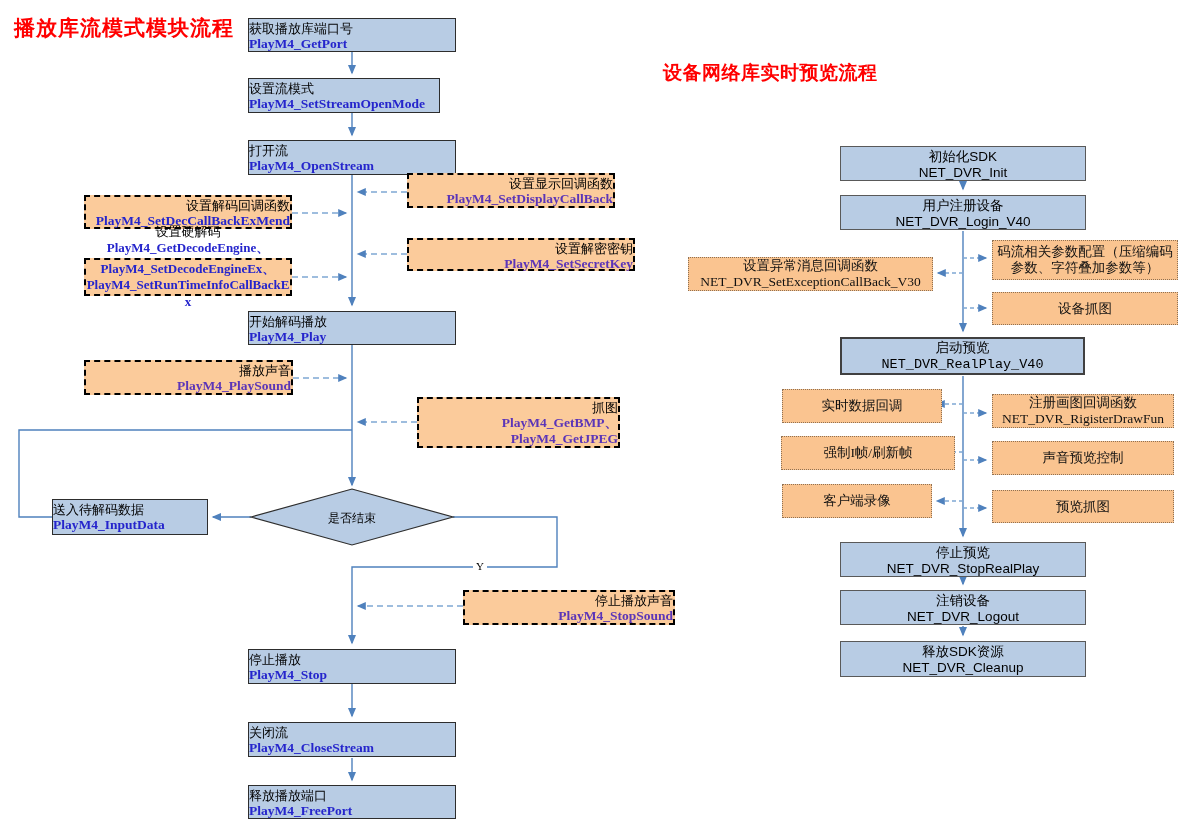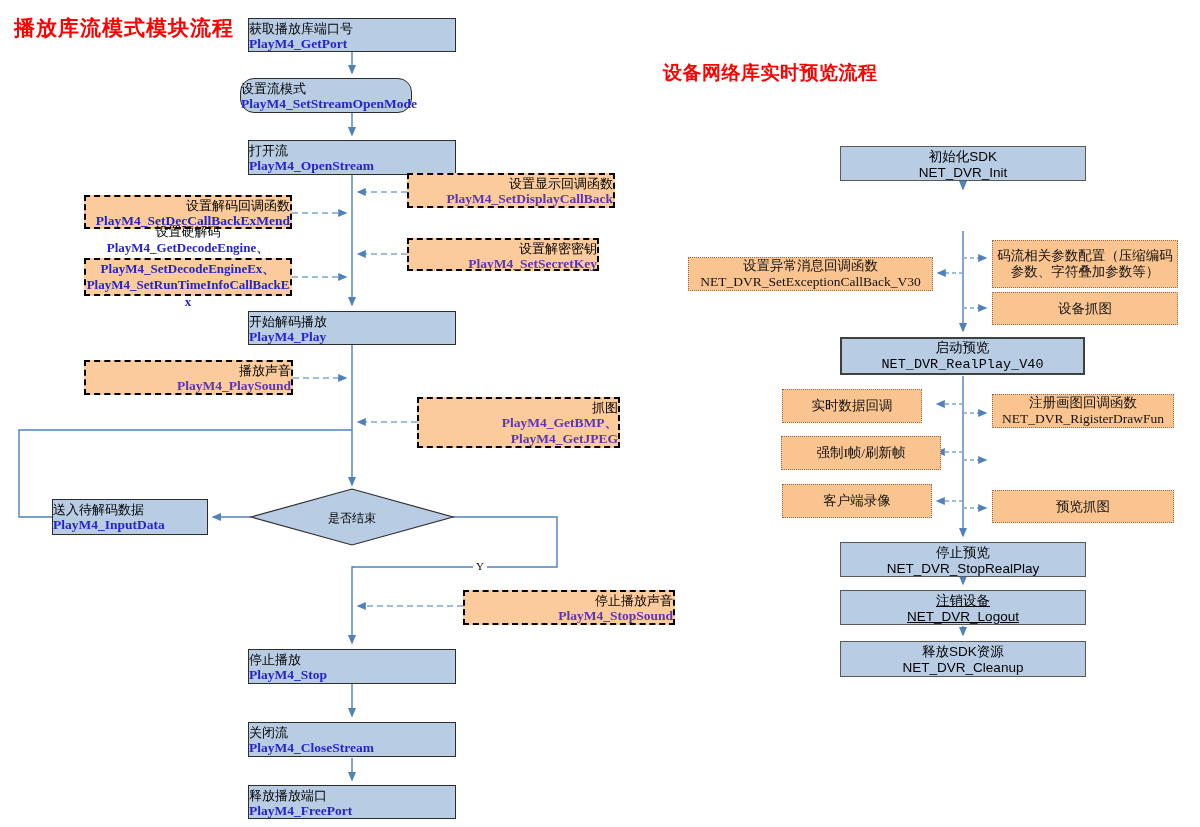--- a/index.html
+++ b/index.html
@@ -81,41 +81,41 @@
     <polygon class="diamond" points="251,517 352,489 453,517 352,545"></polygon>
   </svg>
 
   <div class="abs title-l" style="left:14px;top:14px;width:240px;">播放库流模式模块流程</div>
 
   <div class="abs bluebox" style="left:248px;top:18px;width:208px;height:34px;">
     <div class="zh">获取播放库端口号</div>
     <div class="fn fn-blue">PlayM4_GetPort</div>
   </div>
 
-  <div class="abs bluebox" style="left:240px;top:78px;width:172px;height:35px;border-radius:14px;">
+  <div class="abs bluebox" style="left:248px;top:78px;width:192px;height:35px;">
     <div class="zh">设置流模式</div>
     <div class="fn fn-blue">PlayM4_SetStreamOpenMode</div>
   </div>
 
   <div class="abs bluebox" style="left:248px;top:140px;width:208px;height:35px;">
     <div class="zh">打开流</div>
     <div class="fn fn-blue">PlayM4_OpenStream</div>
   </div>
 
   <div class="abs lcallout" style="left:407px;top:173px;width:208px;height:35px;">
     <div class="zh">设置显示回调函数</div>
     <div class="fn fn-purple">PlayM4_SetDisplayCallBack</div>
   </div>
 
   <div class="abs lcallout" style="left:84px;top:195px;width:208px;height:34px;">
     <div class="zh">设置解码回调函数</div>
     <div class="fn fn-blue">PlayM4_SetDecCallBackExMend</div>
   </div>
 
-  <div class="abs lcallout" style="left:407px;top:238px;width:192px;height:33px;">
+  <div class="abs lcallout" style="left:407px;top:238px;width:228px;height:33px;">
     <div class="zh">设置解密密钥</div>
     <div class="fn fn-purple">PlayM4_SetSecretKey</div>
   </div>
 
   <div class="abs" style="left:84px;top:258px;width:208px;height:38px;background:var(--orange-fill);border:2px dashed #000;"></div>
   <div class="abs hardline" style="left:84px;top:224px;color:#000;">设置硬解码</div>
   <div class="abs hardline fn fn-blue" style="left:84px;top:240px;">PlayM4_GetDecodeEngine、</div>
   <div class="abs hardline fn fn-blue" style="left:84px;top:261px;">PlayM4_SetDecodeEngineEx、</div>
   <div class="abs hardline fn fn-blue" style="left:84px;top:277px;">PlayM4_SetRunTimeInfoCallBackE</div>
   <div class="abs hardline fn fn-blue" style="left:84px;top:294px;">x</div>
@@ -164,68 +164,75 @@
     <div class="fn fn-blue">PlayM4_FreePort</div>
   </div>
 
   <div class="abs title-r sans" style="left:663px;top:60px;width:260px;">设备网络库实时预览流程</div>
 
   <div class="abs rbox sans" style="left:840px;top:146px;width:246px;height:35px;">
     <div class="rzh">初始化SDK</div>
     <div class="rfn">NET_DVR_Init</div>
   </div>
 
+  <div class="abs rbox sans" style="left:840px;top:195px;width:246px;height:35px;">
+    <div class="rzh">用户注册设备</div>
+    <div class="rfn">NET_DVR_Login_V40</div>
+  </div>
 
   <div class="abs rcallout" style="left:688px;top:257px;width:245px;height:34px;">
     <div>设置异常消息回调函数</div>
     <div>NET_DVR_SetExceptionCallBack_V30</div>
   </div>
 
-  <div class="abs rcallout" style="left:992px;top:240px;width:186px;height:48px;">
+  <div class="abs rcallout" style="left:992px;top:240px;width:186px;height:40px;">
     <div>码流相关参数配置（压缩编码</div>
     <div>参数、字符叠加参数等）</div>
   </div>
 
   <div class="abs rcallout" style="left:992px;top:292px;width:186px;height:33px;">
     <div>设备抓图</div>
   </div>
 
   <div class="abs rbox sans" style="left:840px;top:337px;width:245px;height:38px;border-width:2px;border-color:#404040;font-family:Liberation Mono, monospace;">
     <div class="rzh">启动预览</div>
     <div class="rfn">NET_DVR_RealPlay_V40</div>
   </div>
 
-  <div class="abs rcallout" style="left:782px;top:389px;width:140px;height:34px;">
+  <div class="abs rcallout" style="left:782px;top:389px;width:160px;height:34px;">
     <div>实时数据回调</div>
   </div>
 
   <div class="abs rcallout" style="left:992px;top:394px;width:182px;height:34px;">
     <div>注册画图回调函数</div>
     <div>NET_DVR_RigisterDrawFun</div>
   </div>
 
-  <div class="abs rcallout" style="left:781px;top:436px;width:160px;height:34px;">
+  <div class="abs rcallout" style="left:781px;top:436px;width:174px;height:34px;">
     <div>强制I帧/刷新帧</div>
   </div>
 
+  <div class="abs rcallout" style="left:992px;top:441px;width:182px;height:34px;">
+    <div>声音预览控制</div>
+  </div>
 
   <div class="abs rcallout" style="left:782px;top:484px;width:150px;height:34px;">
     <div>客户端录像</div>
   </div>
 
   <div class="abs rcallout" style="left:992px;top:490px;width:182px;height:33px;">
     <div>预览抓图</div>
   </div>
 
   <div class="abs rbox sans" style="left:840px;top:542px;width:246px;height:35px;">
     <div class="rzh">停止预览</div>
     <div class="rfn">NET_DVR_StopRealPlay</div>
   </div>
 
-  <div class="abs rbox sans" style="left:840px;top:590px;width:246px;height:35px;text-decoration:underline;">
+  <div class="abs rbox sans" style="left:840px;top:590px;width:246px;height:35px;">
     <div class="rzh">注销设备</div>
     <div class="rfn">NET_DVR_Logout</div>
   </div>
 
   <div class="abs rbox sans" style="left:840px;top:641px;width:246px;height:36px;">
     <div class="rzh">释放SDK资源</div>
     <div class="rfn">NET_DVR_Cleanup</div>
   </div>
 
 </div>

